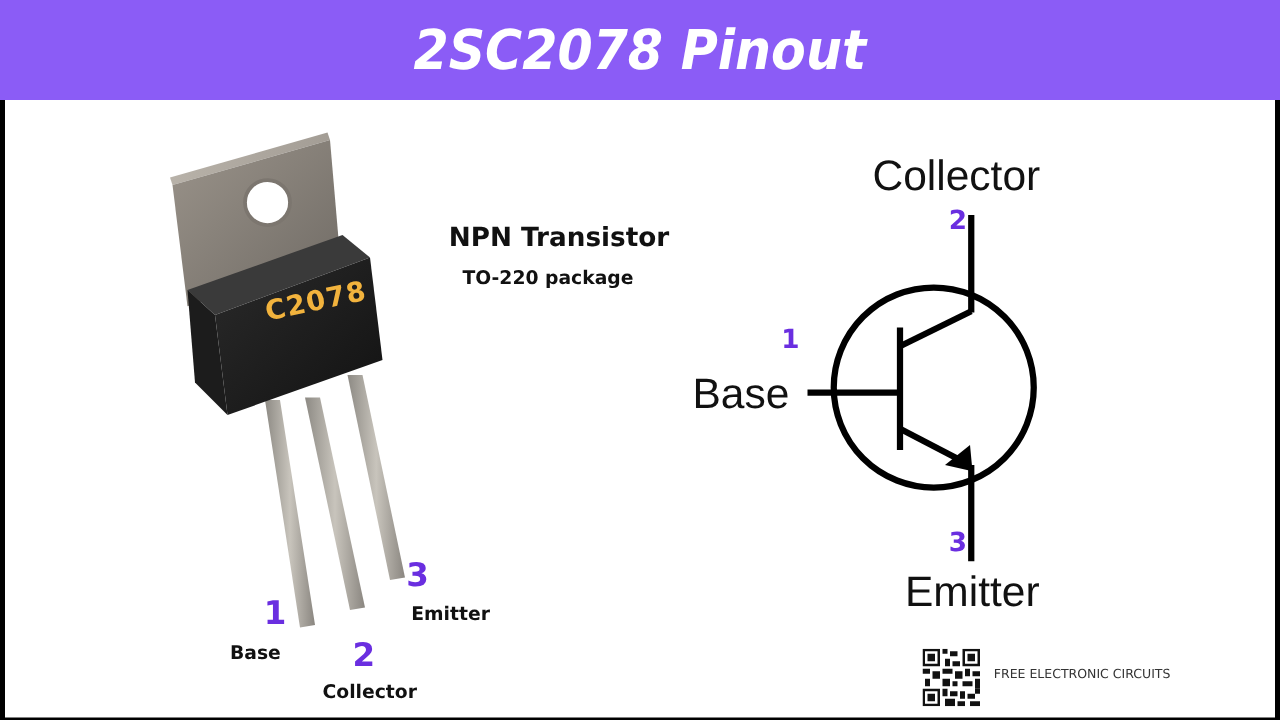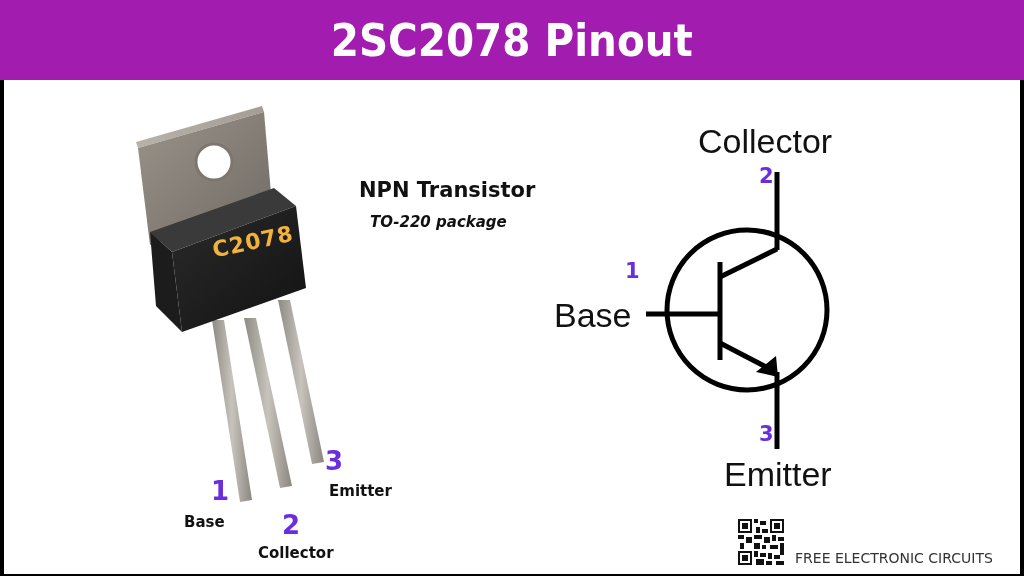--- a/index.html
+++ b/index.html
@@ -1,17 +1,17 @@
 <!DOCTYPE html>
 <html><head>
 <meta charset="utf-8">
 <style>
   html,body{margin:0;padding:0;}
   body{width:1024px;height:576px;background:#000;position:relative;overflow:hidden;font-family:"DejaVu Sans",sans-serif;}
-  .header{position:absolute;left:0;top:0;width:1024px;height:80px;background:#a21caf;display:flex;align-items:center;justify-content:center;}
+  .header{position:absolute;left:0;top:0;width:1024px;height:80px;background:#8b5cf6;display:flex;align-items:center;justify-content:center;font-style:italic;}
   .header h1{margin:0;color:#fff;font-family:"DejaVu Sans",sans-serif;font-weight:bold;font-size:44px;letter-spacing:0px;transform:scaleX(0.92);}
   .panel{position:absolute;left:4px;top:80px;width:1016px;height:494px;background:#fff;}
   .abs{position:absolute;}
   .num{color:#6a2ee0;font-weight:bold;font-family:"DejaVu Sans",sans-serif;}
   .lbl{color:#111;font-weight:bold;font-family:"DejaVu Sans",sans-serif;}
   .sch{color:#111;font-family:"Liberation Sans",sans-serif;}
   .logo-text{font-family:"DejaVu Sans",sans-serif;font-weight:bold;font-size:21px;letter-spacing:0.5px;}
 </style>
 </head>
 <body>
@@ -60,21 +60,21 @@
   </div>
 
   <div class="abs num" style="left:207px;top:396px;font-size:26px;">1</div>
   <div class="abs lbl" style="left:180px;top:433px;font-size:15px;">Base</div>
   <div class="abs num" style="left:278px;top:430px;font-size:26px;">2</div>
   <div class="abs lbl" style="left:254px;top:464px;font-size:15px;">Collector</div>
   <div class="abs num" style="left:321px;top:366px;font-size:26px;">3</div>
   <div class="abs lbl" style="left:325px;top:402px;font-size:15px;">Emitter</div>
 
   <div class="abs lbl" style="left:341px;top:98px;font-size:21px;margin-left:14px;">NPN Transistor</div>
-  <div class="abs lbl" style="left:366px;top:133px;font-size:15px;font-style:italic;">TO-220 package</div>
+  <div class="abs lbl" style="left:366px;top:133px;font-size:15px;">TO-220 package</div>
 
   <svg class="abs" style="left:0;top:0;" width="1016" height="494" viewBox="4 80 1016 494">
     <circle cx="747" cy="310" r="80" fill="none" stroke="#000" stroke-width="5"></circle>
     <line x1="777" y1="172" x2="777" y2="250" stroke="#000" stroke-width="5"></line>
     <line x1="777" y1="249" x2="720" y2="277" stroke="#000" stroke-width="5"></line>
     <line x1="720" y1="262" x2="720" y2="360" stroke="#000" stroke-width="5"></line>
     <line x1="646" y1="314" x2="720" y2="314" stroke="#000" stroke-width="5"></line>
     <line x1="720" y1="343" x2="770" y2="369" stroke="#000" stroke-width="5"></line>
     <polygon points="756,372 776,356 778,377" fill="#000"></polygon>
     <line x1="777" y1="372" x2="777" y2="449" stroke="#000" stroke-width="5"></line>
@@ -115,15 +115,15 @@
         <rect x="21" y="12" width="2" height="4" fill="#111"></rect>
       <rect x="8" y="16" width="2" height="3" fill="#111"></rect>
         <rect x="11" y="17" width="3" height="2" fill="#111"></rect>
         <rect x="15" y="17" width="2" height="3" fill="#111"></rect>
       <rect x="18" y="18" width="3" height="2" fill="#111"></rect>
         <rect x="9" y="20" width="4" height="3" fill="#111"></rect>
         <rect x="14" y="21" width="3" height="2" fill="#111"></rect>
       <rect x="19" y="21" width="4" height="2" fill="#111"></rect>
         <rect x="21" y="16" width="2" height="2" fill="#111"></rect>
     </svg>
-    <div style="position:absolute;left:57px;top:33px;font-family:'DejaVu Sans',sans-serif;font-size:14px;color:#333;white-space:nowrap;">FREE ELECTRONIC CIRCUITS</div>
+    <div style="position:absolute;left:57px;top:17px;font-family:'DejaVu Sans',sans-serif;font-size:10px;color:#333;white-space:nowrap;">FREE ELECTRONIC CIRCUITS</div>
   </div>
 </div>
 
 </body></html>

